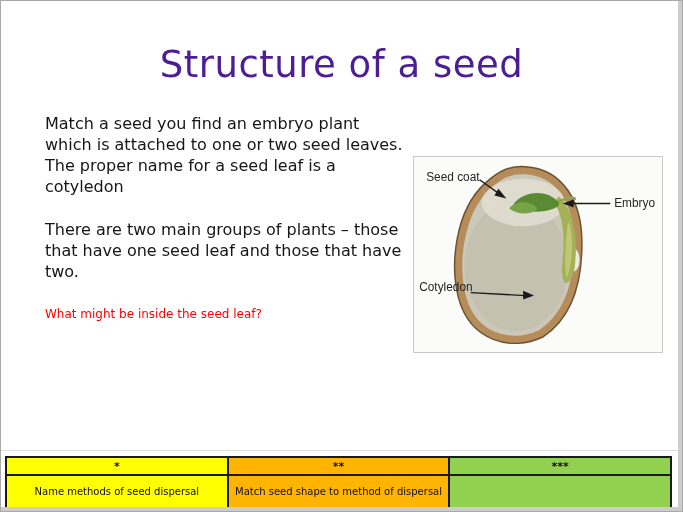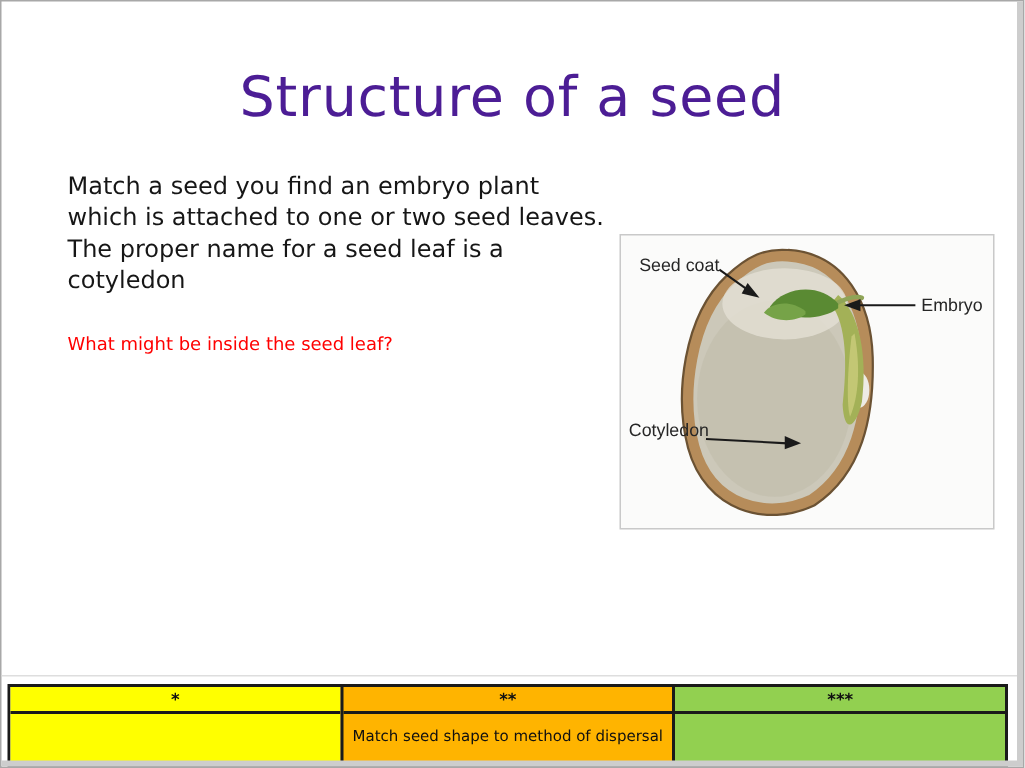--- a/index.html
+++ b/index.html
@@ -66,20 +66,21 @@
 </style>
 </head>
 <body>
 
 <div class="screen">
 
   <div class="title">Structure of a seed</div>
 
   <div class="body-text">
     <p>Match a seed you find an embryo plant which is attached to one or two seed leaves.  The proper name for a seed leaf is a cotyledon</p>
+    <p>There are two main groups of plants – those that have one seed leaf and those that have two.</p>
     <p class="question" style="color: rgb(255, 0, 0);">What might be inside the seed leaf?</p>
   </div>
 
   <div class="diagram">
     <svg viewBox="0 0 250 197">
 
       <path d="M 112,14 C 148,16 164,48 165,82 C 166,122 158,158 128,178 C 98,192 60,182 49,142 C 40,108 46,56 74,30 C 88,17 98,13 112,14 Z" fill="none" stroke="#6b5233" stroke-width="10" stroke-linejoin="round"></path>
 
       <path d="M 112,14 C 148,16 164,48 165,82 C 166,122 158,158 128,178 C 98,192 60,182 49,142 C 40,108 46,56 74,30 C 88,17 98,13 112,14 Z" stroke="#b68c5a" stroke-width="7" stroke-linejoin="round" fill="#ccc8b9"></path>
 
@@ -107,20 +108,21 @@
       <line x1="57" y1="137" x2="112" y2="140" stroke="#1a1a1a" stroke-width="1.4"></line>
       <polygon points="121,140 110,135 110,144" fill="#1a1a1a"></polygon>
     </svg>
   </div>
 
   <div class="slide-edge"></div>
 
   <div class="task-table">
     <div class="task-col" style="background: rgb(255, 255, 0);">
       <div class="task-stars">*</div>
+      <div class="task-label">Name methods of seed dispersal</div>
     </div>
     <div class="task-col" style="background: rgb(255, 180, 0);">
       <div class="task-stars">**</div>
       <div class="task-label">Match seed shape to method of dispersal</div>
     </div>
     <div class="task-col" style="background: rgb(146, 208, 80);">
       <div class="task-stars">***</div>
     </div>
   </div>
 

